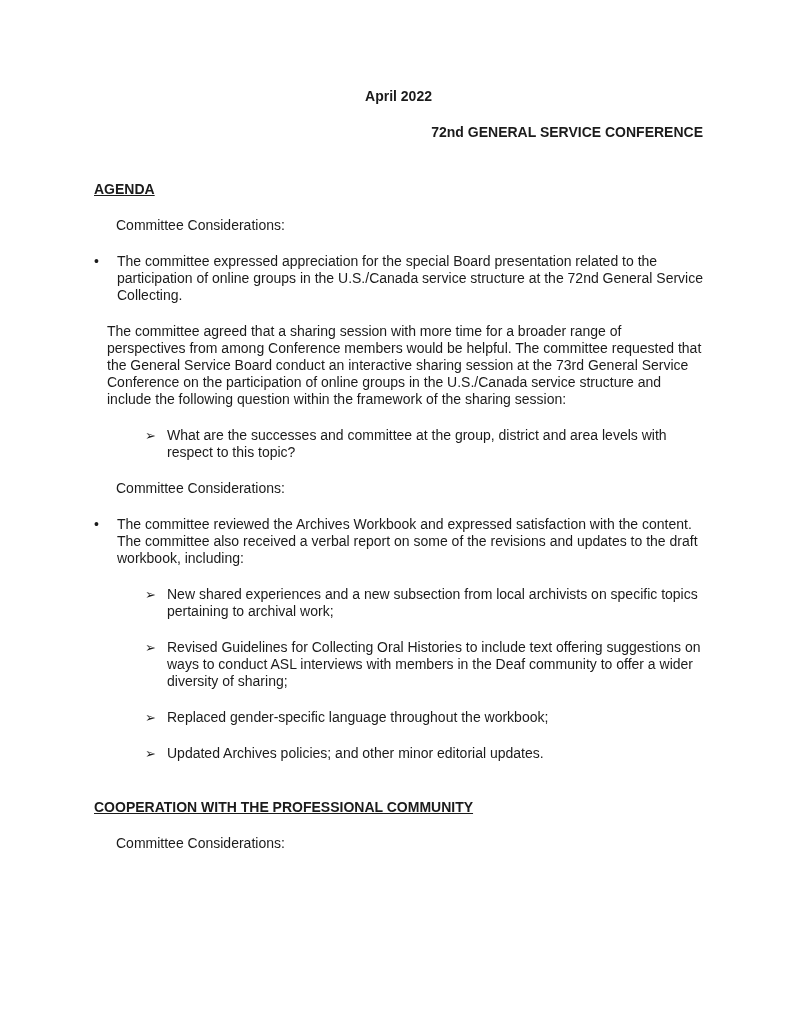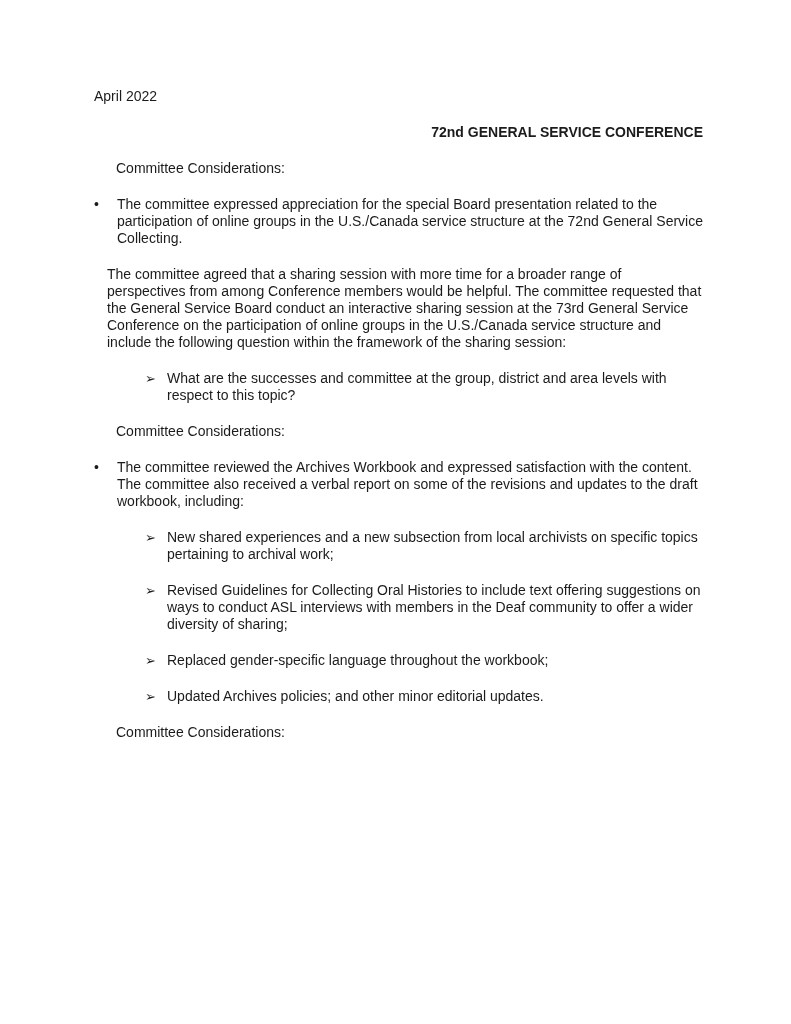--- a/index.html
+++ b/index.html
@@ -16,22 +16,22 @@
     color: #1b1b1b;
     overflow: hidden;
   }
   .page {
     box-sizing: border-box;
     width: 791px;
     height: 1024px;
     padding: 88px 88px 0 94px;
   }
   .doc-date {
-    text-align: left;
-    font-weight: normal;
+    text-align: center;
+    font-weight: bold;
   }
   .doc-title {
     text-align: right;
     font-weight: bold;
     margin-top: 19px;
   }
   .section-heading {
     font-weight: bold;
     text-decoration: underline;
     margin-top: 37px;
@@ -76,20 +76,21 @@
 <body>
 
 <div class="page">
 
   <div class="doc-date">April 2022</div>
 
   <div class="doc-title">
     <div>72nd GENERAL SERVICE CONFERENCE</div>
   </div>
 
+  <div class="section-heading first">AGENDA</div>
   <div class="para">Committee Considerations:</div>
 
   <div class="bullet-row">
     <span class="glyph">•</span>
     <div class="btxt">The committee expressed appreciation for the special Board presentation related to the participation of online groups in the U.S./Canada service structure at the 72nd General Service Collecting.</div>
   </div>
 
   <div class="cont-para">The committee agreed that a sharing session with more time for a broader range of perspectives from among Conference members would be helpful. The committee requested that the General Service Board conduct an interactive sharing session at the 73rd General Service Conference on the participation of online groups in the U.S./Canada service structure and include the following question within the framework of the sharing session:</div>
 
   <div class="arrow-row">
@@ -117,15 +118,16 @@
   <div class="arrow-row">
     <span class="glyph">➢</span>
     <div class="btxt">Replaced gender-specific language throughout the workbook;</div>
   </div>
 
   <div class="arrow-row">
     <span class="glyph">➢</span>
     <div class="btxt">Updated Archives policies; and other minor editorial updates.</div>
   </div>
 
+  <div class="section-heading">COOPERATION WITH THE PROFESSIONAL COMMUNITY</div>
   <div class="para">Committee Considerations:</div>
 
 </div>
 
 </body></html>

